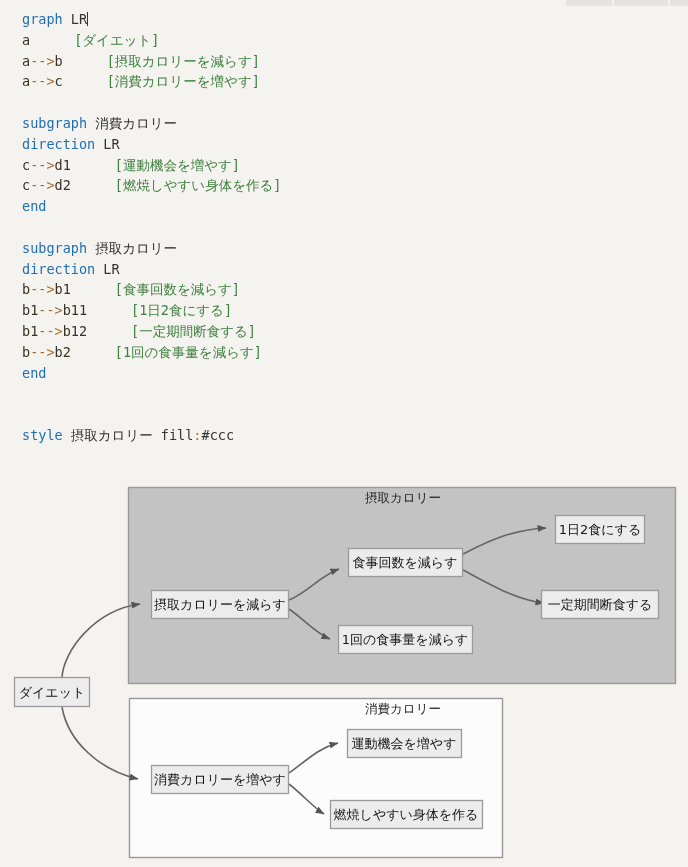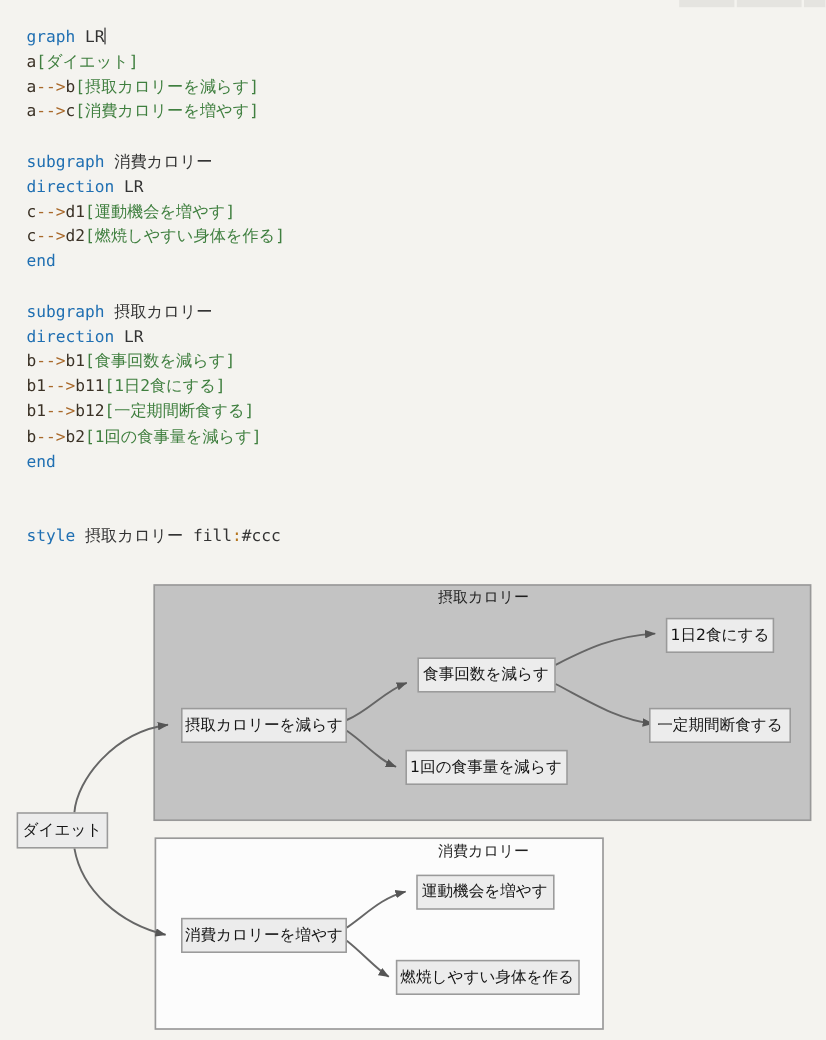--- a/index.html
+++ b/index.html
@@ -30,35 +30,35 @@
     background: #e5e4e0;
   }
   #top-chrome .chip.a { width: 46px; }
   #top-chrome .chip.b { width: 54px; }
   #top-chrome .chip.c { width: 18px; }
 
   
   #code {
     position: absolute;
     left: 0;
-    top: 12px;
+    top: 0;
     width: 688px;
     padding: 9px 0 0 22px;
     box-sizing: border-box;
     font-family: "DejaVu Sans Mono", "Liberation Mono", monospace;
     font-size: 13.5px;
     line-height: 20.8px;
     white-space: pre;
     color: #2a2a2a;
   }
   #code .line { height: 20.8px; }
   .kw   { color: #1f6fb2; }      
   .id   { color: #3b3226; }      
   .arr  { color: #a9692a; }      
-  .lbl  { color: #3f7f3f; }      
+  .lbl  { color: #3f7f3f; margin-left: 44px; }      
   .plain{ color: #333333; }      
   .punc { color: #b5761f; }      
   .caret {
     display: inline-block;
     width: 1px;
     height: 14px;
     background: #333;
     vertical-align: -2px;
     margin-left: 0px;
   }

